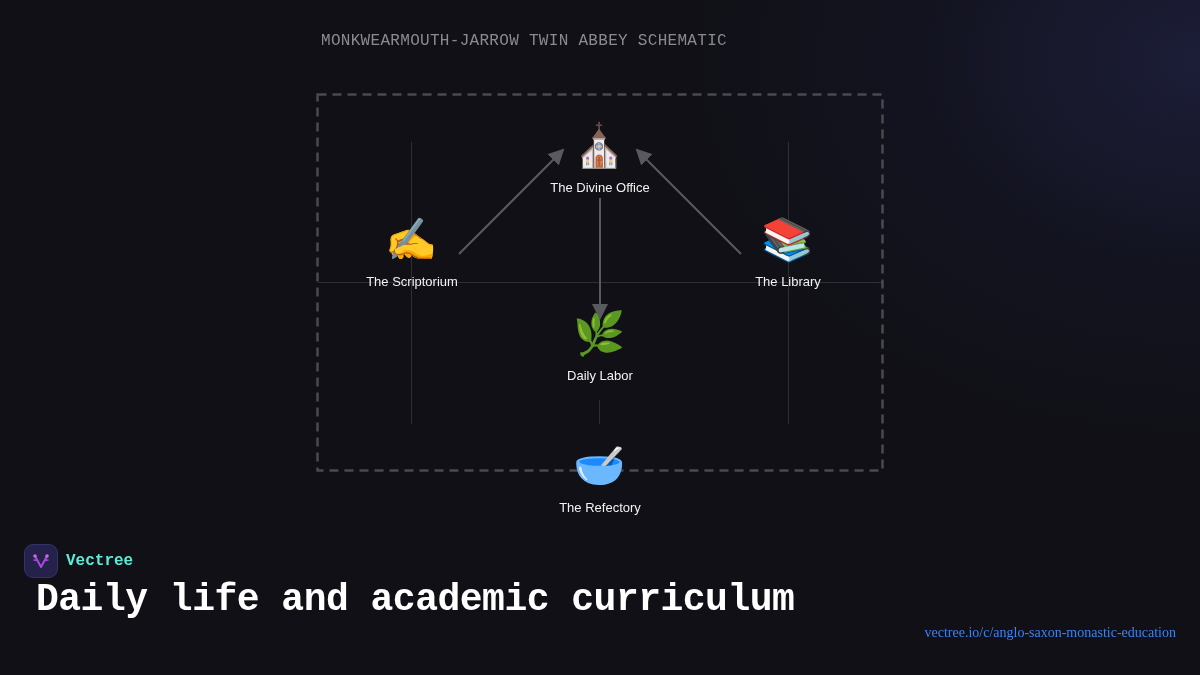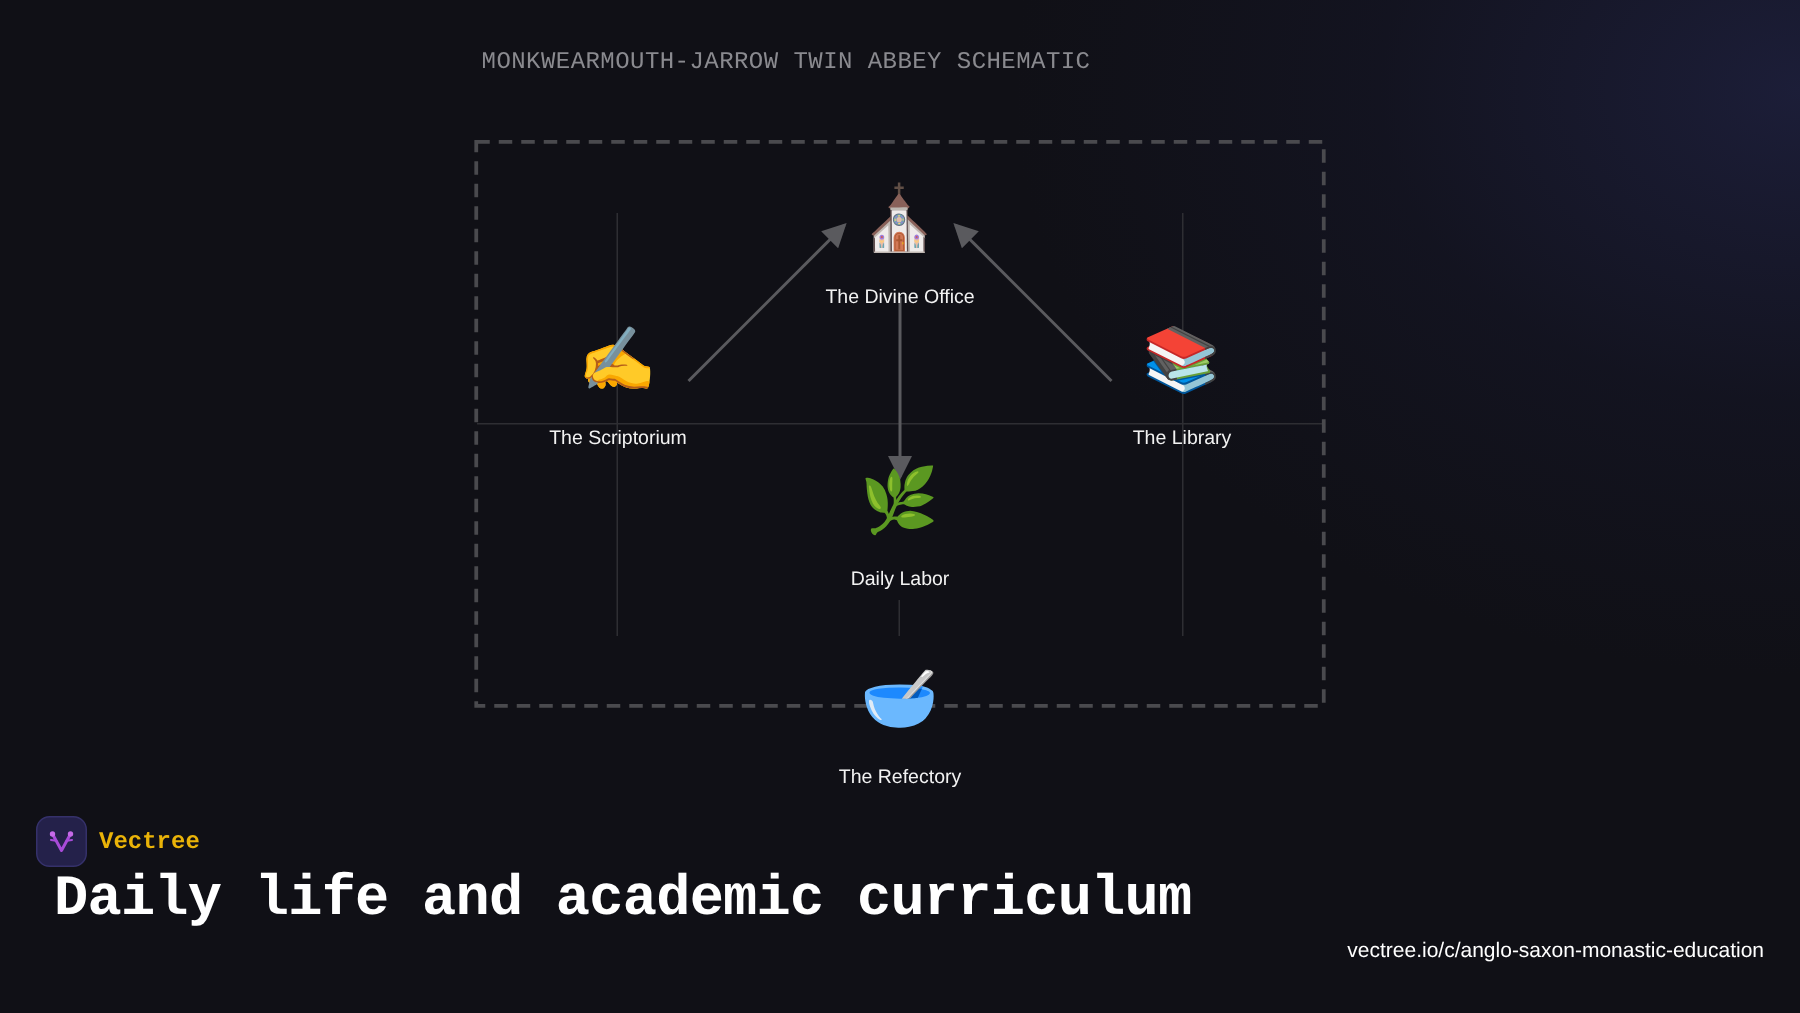--- a/index.html
+++ b/index.html
@@ -22,43 +22,43 @@
   svg.diagram { position:absolute; left:0; top:0; width:1200px; height:675px; }
   .node {
     position:absolute; transform:translateX(-50%);
     display:flex; flex-direction:column; align-items:center;
   }
   .node .emoji {
     font-size:42px; line-height:48px; height:48px;
     font-family:"DejaVu Sans", sans-serif;
   }
   .node .label {
-    margin-top:20px; font-size:13px; color:#f2f2f2; white-space:nowrap;
+    margin-top:10px; font-size:13px; color:#f2f2f2; white-space:nowrap;
     font-family:"Liberation Sans", sans-serif;
   }
   .brand {
     position:absolute; left:24px; top:544px; display:flex; align-items:center; gap:8px;
   }
   .brand .logo {
     width:34px; height:34px; border-radius:9px; background:#24214a;
     border:1px solid #35316a; box-sizing:border-box;
     display:flex; align-items:center; justify-content:center;
   }
   .brand .name {
-    font-family:"Liberation Mono", monospace; font-weight:bold; font-size:16px; color:#eab308;
+    font-family:"Liberation Mono", monospace; font-weight:bold; font-size:16px; color:#5eead4;
   }
   .headline {
     position:absolute; left:36px; top:583px;
     font-family:"Liberation Mono", monospace; font-weight:bold; font-size:38px;
     line-height:33px; color:#ffffff; letter-spacing:-0.5px;
   }
   .headline div { white-space:nowrap; }
   .url {
     position:absolute; right:24px; top:625px;
-    font-family:Liberation Sans, sans-serif; font-size:14px; color:#ffffff;
+    font-family:Liberation Serif, serif; font-size:14px; color:#3b82f6;
   }
 </style>
 </head>
 <body>
 
 <div class="bg-glow"></div>
 
 <div class="schema-title">MONKWEARMOUTH-JARROW TWIN ABBEY SCHEMATIC</div>
 
 <svg class="diagram" viewBox="0 0 1200 675">

